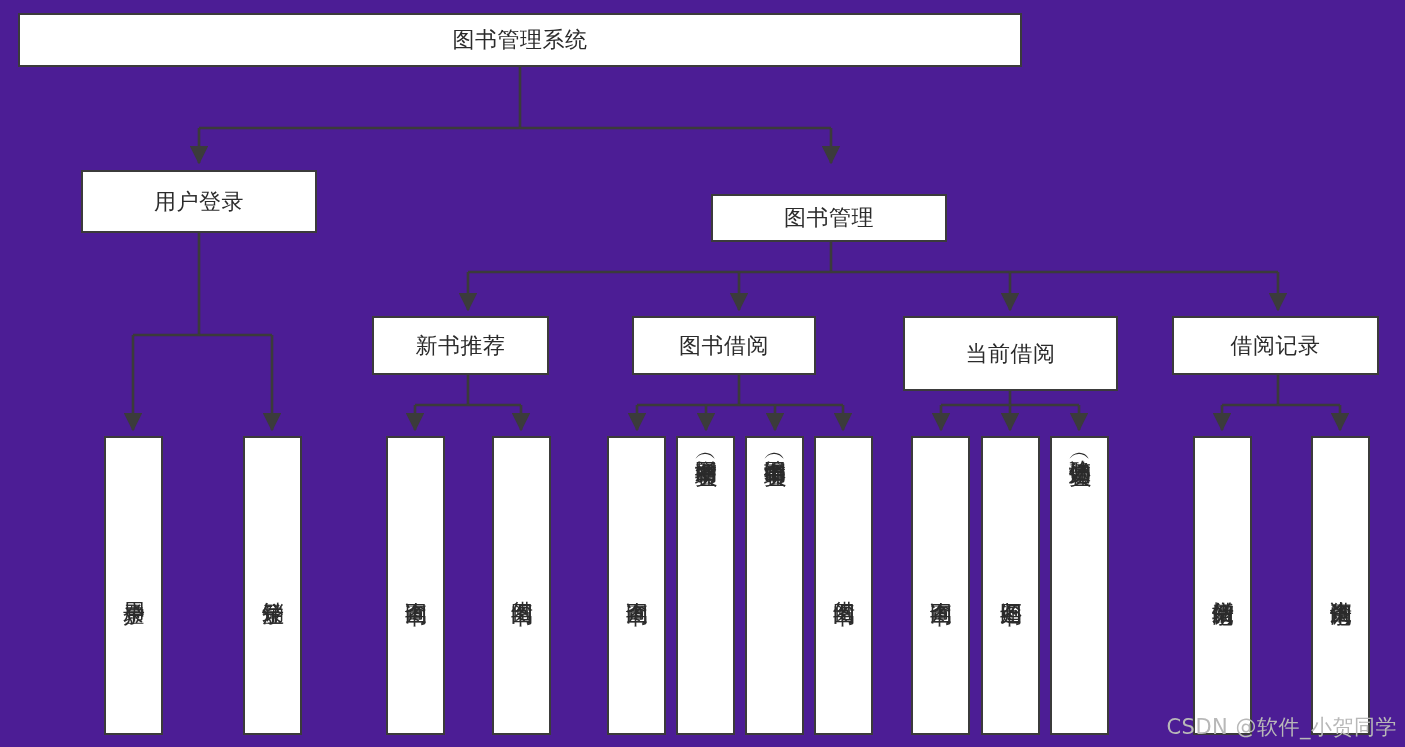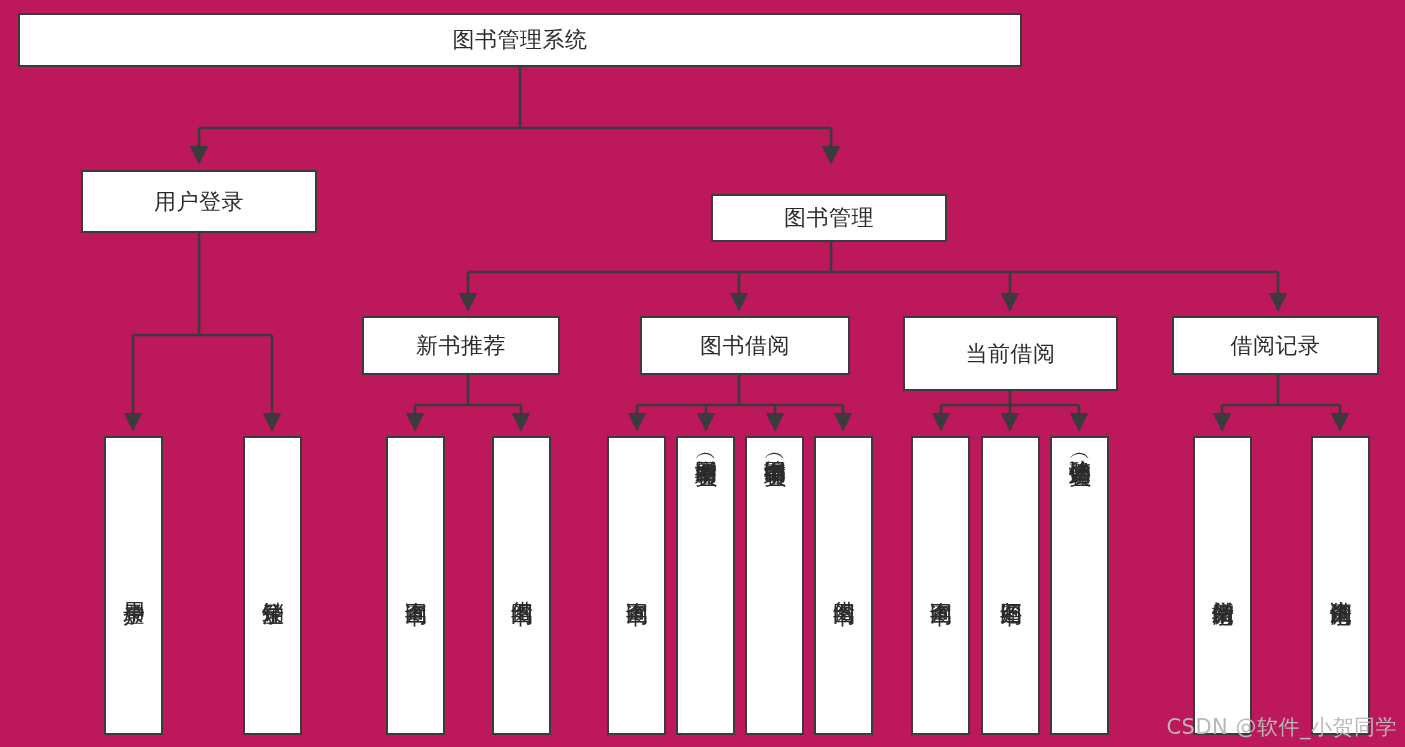--- a/index.html
+++ b/index.html
@@ -10,21 +10,21 @@
   body {
     width: 1405px;
     height: 747px;
     font-family: "DejaVu Sans", "Liberation Sans", sans-serif;
     overflow: hidden;
   }
   #stage {
     position: relative;
     width: 1405px;
     height: 747px;
-    background: #be185d;
+    background: #4c1d95;
   }
   #wires {
     position: absolute;
     left: 0;
     top: 0;
     width: 1405px;
     height: 747px;
   }
   .node {
     position: absolute;
@@ -130,24 +130,24 @@
     <span class="label">图书管理系统</span>
   </div>
 
   <div class="node horiz" style="left:81px; top:170px; width:236px; height:63px;">
     <span class="label">用户登录</span>
   </div>
   <div class="node horiz" style="left:711px; top:170px; width:236px; height:48px;margin-top:24px;">
     <span class="label">图书管理</span>
   </div>
 
-  <div class="node horiz" style="left:362px; top:316px; width:198px; height:59px;">
+  <div class="node horiz" style="left:372px; top:316px; width:177px; height:59px;">
     <span class="label">新书推荐</span>
   </div>
-  <div class="node horiz" style="left:632px; top:316px; width:210px; height:59px;margin-left:8px;">
+  <div class="node horiz" style="left:632px; top:316px; width:184px; height:59px;">
     <span class="label">图书借阅</span>
   </div>
   <div class="node horiz" style="left:903px; top:316px; width:215px; height:75px;">
     <span class="label">当前借阅</span>
   </div>
   <div class="node horiz" style="left:1172px; top:316px; width:207px; height:59px;">
     <span class="label">借阅记录</span>
   </div>
 
   <div class="node vert mid" style="left:104px; top:436px; width:59px; height:299px;">

